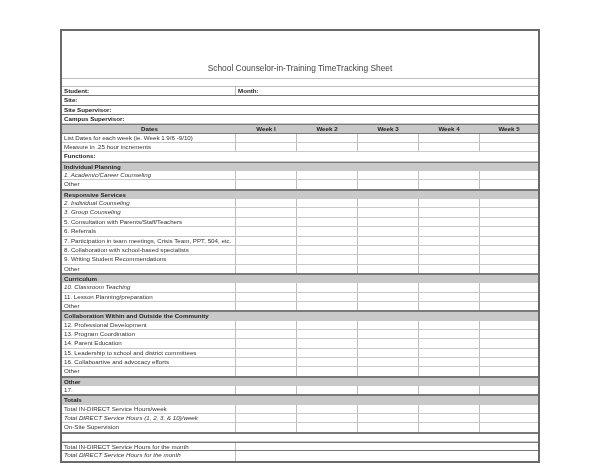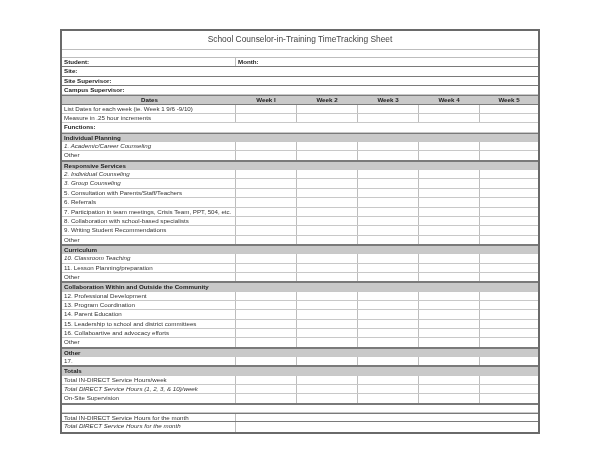--- a/index.html
+++ b/index.html
@@ -4,21 +4,21 @@
 <style>
   html, body { margin:0; padding:0; background:#ffffff; }
   body { width:601px; height:464px; position:relative; overflow:hidden;
          font-family:"Liberation Sans", sans-serif; color:#333; }
   #sheet { position:absolute; left:60px; top:29px; width:480px;
            border:2px solid #6a6a6a; border-right-width:2px; box-sizing:border-box; }
   .row { display:flex; height:9.35px; border-bottom:1px solid #c8c8c8; box-sizing:border-box;
          font-size:6.2px; line-height:8.3px; }
   .row.thick { border-bottom:1px solid #7a7a7a; }
   .title-row { height:18px; font-size:8.4px; line-height:17px; text-align:center; color:#444;
-               border-bottom:1px solid #bdbdbd; }
+               border-bottom:1px solid #bdbdbd;margin-top:29px; }
   .blank-row { height:8px; border-bottom:1px solid #bdbdbd; }
   .cell-label { width:174px; padding-left:2px; box-sizing:border-box; white-space:nowrap; overflow:hidden;
                 border-right:1px solid #bdbdbd; }
   .cell-week { width:61px; border-right:1px solid #bdbdbd; box-sizing:border-box; }
   .cell-week:last-child { border-right:none; flex:1; }
   .cell-full { flex:1; padding-left:2px; white-space:nowrap; }
   .cell-span { flex:1; }
   .bold { font-weight:bold; color:#222; }
   .italic { font-style:italic; }
   .section { background:#c9c9c9; font-weight:bold; color:#222; border-top:1px solid #7a7a7a; }

